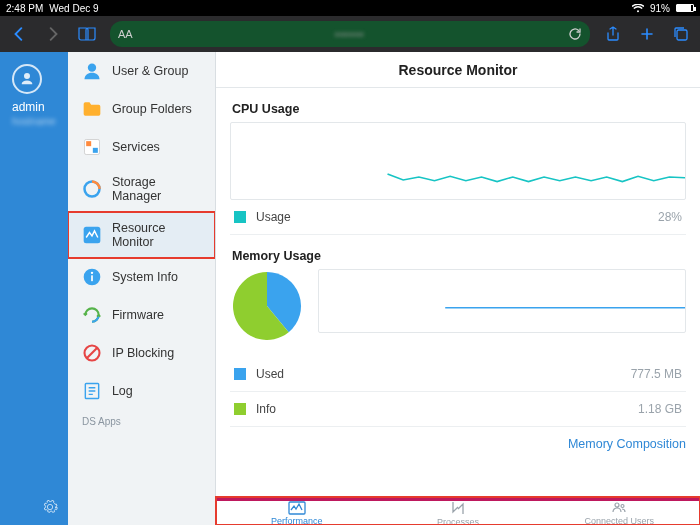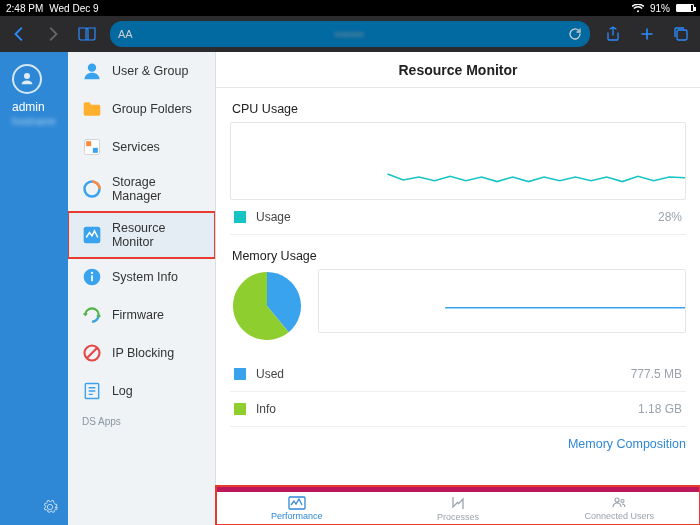--- a/index.html
+++ b/index.html
@@ -9,21 +9,21 @@
   .statusbar { height: 16px; background:#000; color:#fff; font-size:10px; display:flex; align-items:center; padding:0 6px; justify-content:space-between; }
   .statusbar .sb-left, .statusbar .sb-right { display:flex; gap:6px; align-items:center; }
   .sb-batt { width:18px; height:8px; border:1px solid #fff; border-radius:1px; position:relative; }
   .sb-batt::after { content:""; position:absolute; right:-3px; top:2px; width:2px; height:4px; background:#fff; }
   .sb-batt-fill { position:absolute; left:0; top:0; bottom:0; width:90%; background:#fff; }
 
   
   .safaribar { height:36px; background:#2b2b2d; display:flex; align-items:center; padding:0 8px; gap:12px; }
   .sf-btn { width:22px; height:22px; display:flex; align-items:center; justify-content:center; color:#2b8cff; }
   .sf-btn.disabled { color:#666; }
-  .sf-url { flex:1; height:26px; background:#0369a1; border-radius:12px; display:flex; align-items:center; justify-content:center; color:#9b9b9b; font-size:11px; position:relative; }
+  .sf-url { flex:1; height:26px; background:#14532d; border-radius:12px; display:flex; align-items:center; justify-content:center; color:#9b9b9b; font-size:11px; position:relative; }
   .sf-url .aa { position:absolute; left:8px; color:#cfcfcf; font-size:11px; }
   .sf-url .reload { position:absolute; right:8px; color:#cfcfcf; }
 
   
   .app { display:flex; height: calc(525px - 16px - 36px); }
   .sidebar { width:216px; background:#f0f3f5; border-right:1px solid #d9dee2; display:flex; flex-direction:row; }
   .sb-header { background:#2f88d6; color:#fff; padding:12px 12px 10px 12px; position:relative; }
   .avatar { width:30px; height:30px; border:2px solid rgba(255,255,255,0.8); border-radius:50%; display:flex; align-items:center; justify-content:center; }
   .avatar svg { width:18px; height:18px; fill:rgba(255,255,255,0.85); }
   .sb-user { font-size:12px; margin-top:6px; }
@@ -32,36 +32,36 @@
   .sb-list { flex:1; overflow:auto; }
   .sb-item { display:flex; align-items:center; gap:10px; padding:9px 14px; font-size:12.5px; color:#333; border-bottom:0; }
   .sb-item .ico { width:20px; height:20px; display:flex; align-items:center; justify-content:center; }
   .sb-item.sel { background:#e4edf4; outline:2px solid #e63b2e; outline-offset:-1px; }
   .sb-section-label { font-size:10px; color:#8a95a0; padding:6px 14px 2px; }
 
   
   .main { flex:1; display:flex; flex-direction:column; }
   .titlebar { height:36px; display:flex; align-items:center; justify-content:center; font-size:14px; font-weight:600; color:#222; border-bottom:1px solid #e3e7ea; }
   .content { flex:1; overflow:auto; padding:0 14px 0 14px; }
-  .panel-title { font-size:12.5px; font-weight:400; color:#222; padding:14px 0 6px 2px; }
+  .panel-title { font-size:12.5px; font-weight:700; color:#222; padding:14px 0 6px 2px; }
 
   .chartbox { border:1px solid #e3e7ea; border-radius:2px; height:78px; background:#fff; position:relative; overflow:hidden; }
   .legend-row { display:flex; align-items:center; padding:10px 4px; font-size:12px; color:#444; border-bottom:1px solid #eceff1; }
   .legend-row:last-child { border-bottom:none; }
   .swatch { width:12px; height:12px; margin-right:10px; }
   .lg-val { margin-left:auto; color:#9aa3ab; }
 
   .mem-row { display:flex; gap:14px; align-items:flex-start; }
   .pie { width:74px; }
   .mem-chartbox { flex:1; border:1px solid #e3e7ea; border-radius:2px; height:64px; position:relative; }
   .mem-table { margin-top:14px; }
   .mem-link { text-align:right; color:#2f88d6; font-size:12.5px; padding:10px 0 8px; }
 
   
-  .tabs { height:39px; border-top:6px solid #be185d; display:flex; outline:2px solid #e63b2e; outline-offset:-1px; }
+  .tabs { height:28px; border-top:4px solid #be185d; display:flex; outline:2px solid #e63b2e; outline-offset:-1px; }
   .tab { flex:1; display:flex; flex-direction:column; align-items:center; justify-content:center; gap:1px; color:#9aa3ab; font-size:9px; }
   .tab.active { color:#2f88d6; }
 
   svg { display:block; }
 </style>
 </head>
 <body>
 
 <div class="statusbar">
   <div class="sb-left">

